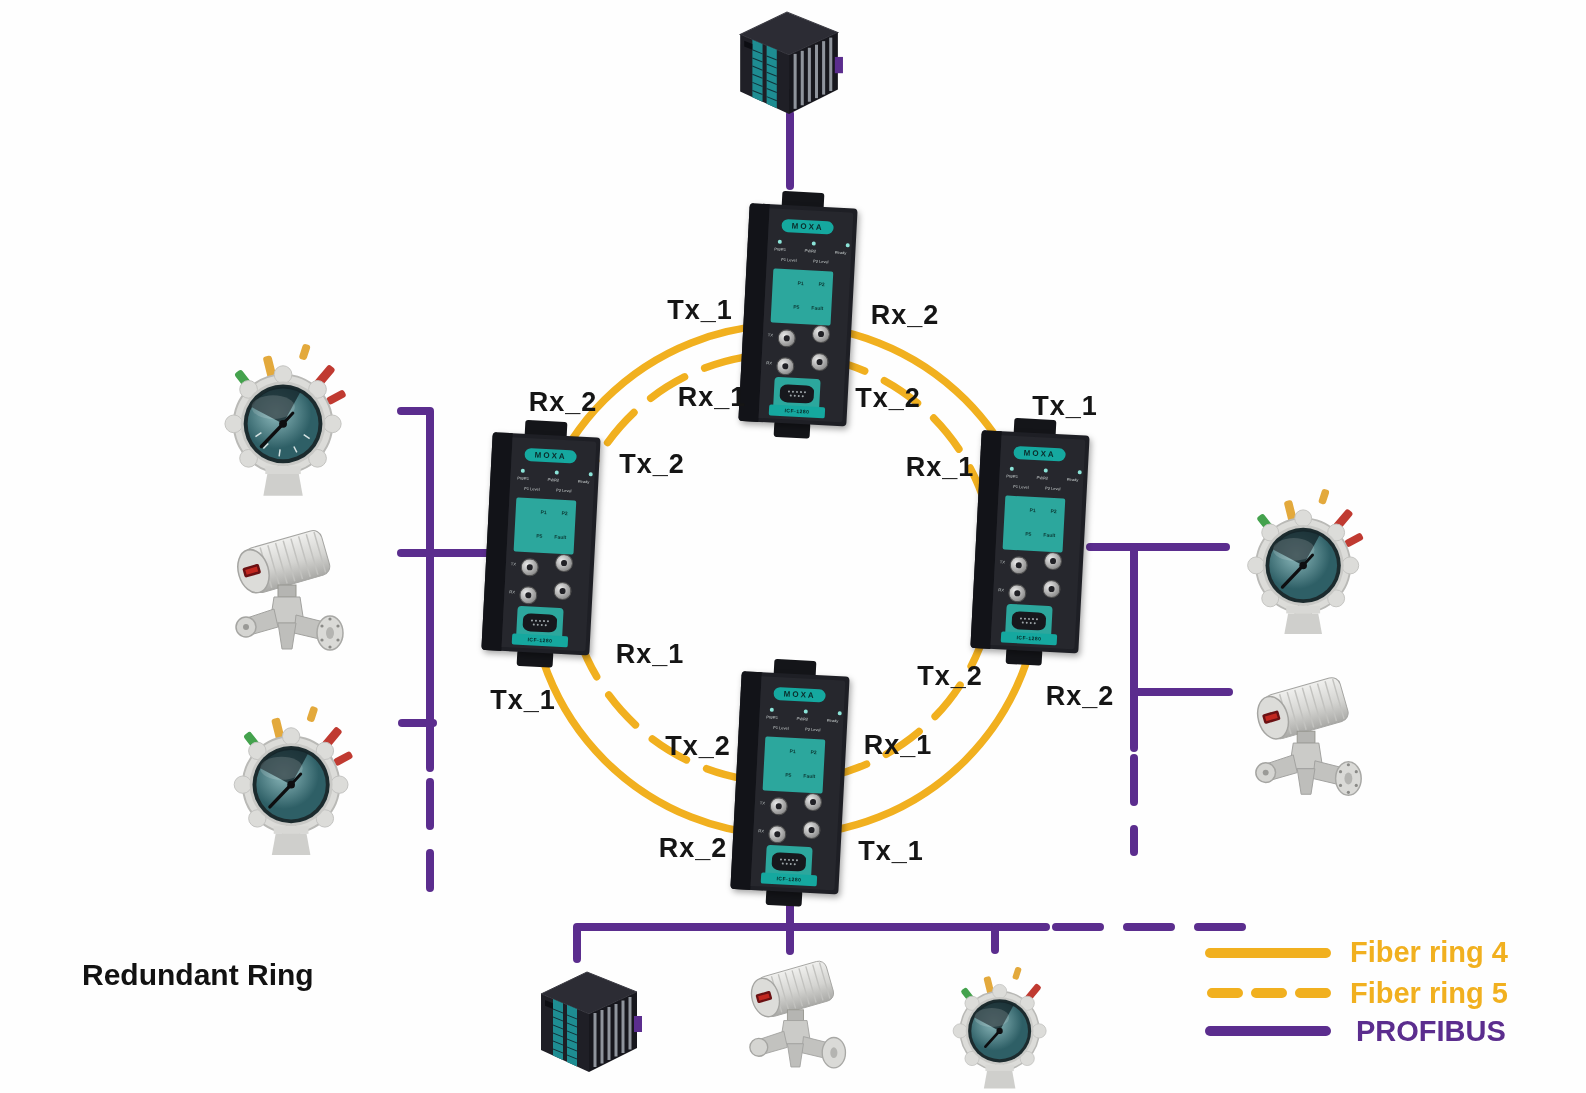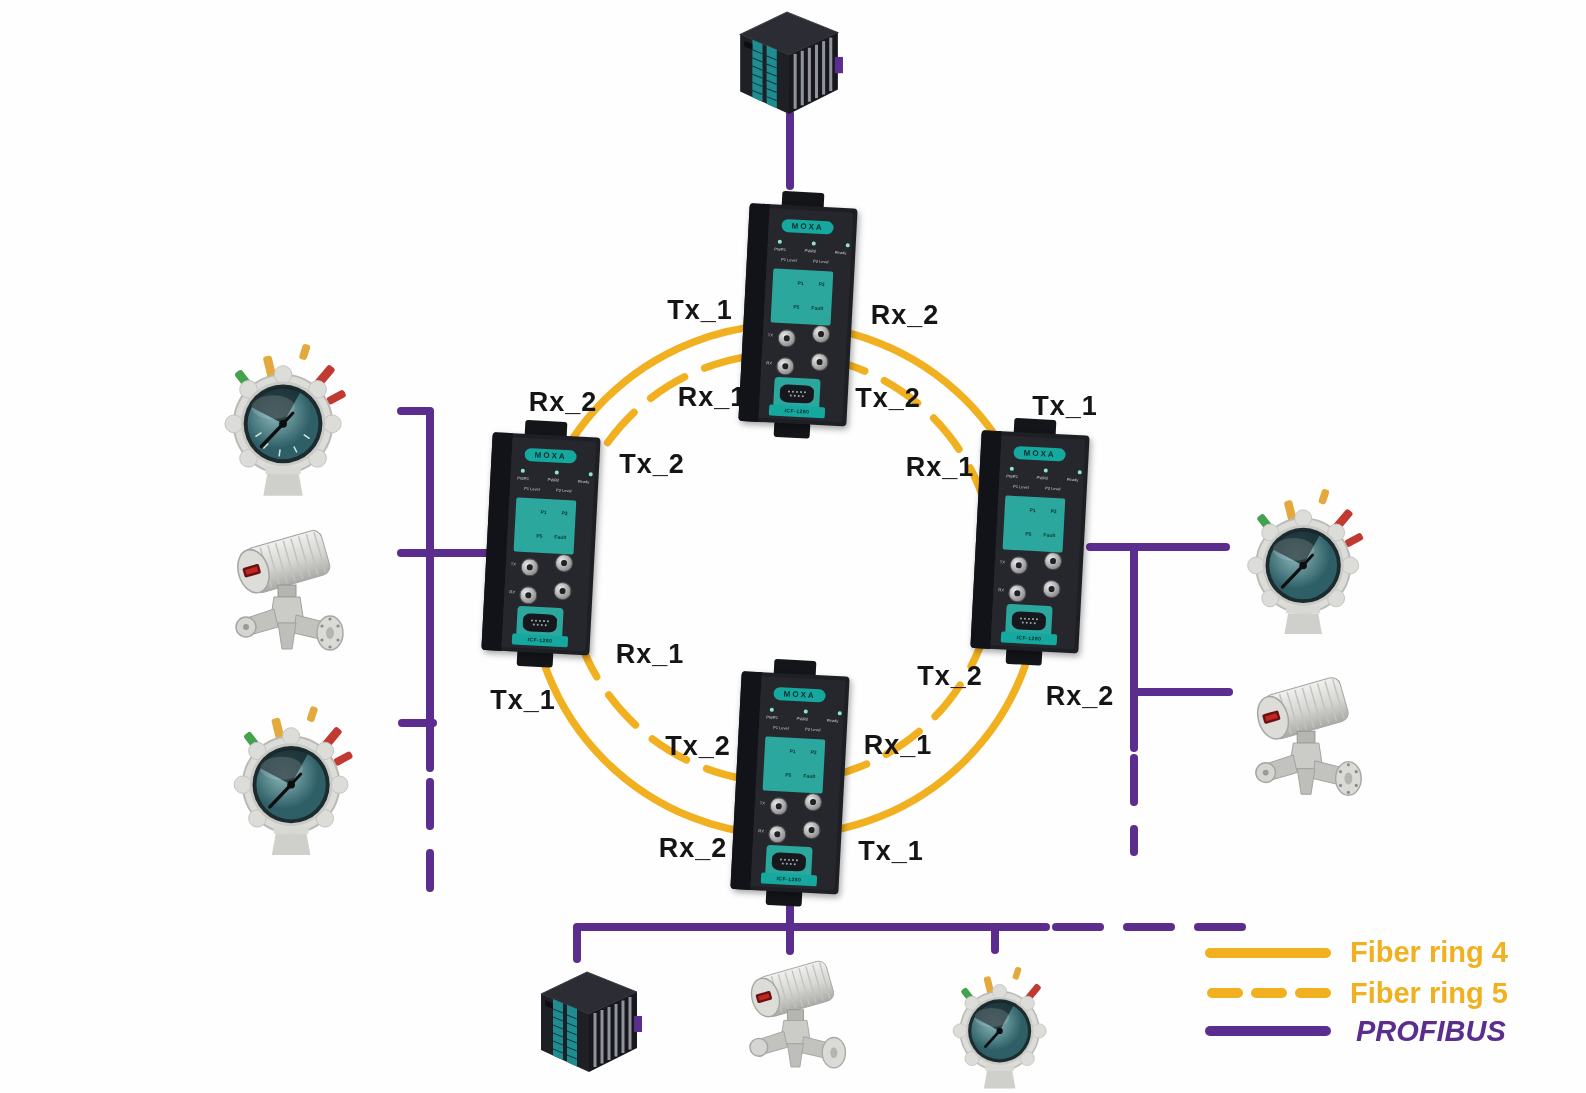--- a/index.html
+++ b/index.html
@@ -13,21 +13,21 @@
   .bus{stroke:#5B2D8E;fill:none;}
   
   .rlabel{
     position:absolute;transform:translate(-50%,-50%);
     font-size:27px;font-weight:bold;color:#151515;letter-spacing:1px;white-space:nowrap;z-index:30;
   }
   
   .title{position:absolute;left:82px;top:958px;font-size:30px;font-weight:bold;color:#121212;z-index:30;}
   .legend-label{position:absolute;font-size:29px;font-weight:bold;white-space:nowrap;z-index:30;}
   .legend-yellow{color:#F1B01F;}
-  .legend-purple{color:#5B2D8E;font-style:italic;}
+  .legend-purple{color:#5B2D8E;}
   
   .conv{position:absolute;width:126px;height:246px;transform:rotate(3deg);z-index:20;}
   .conv .clip-top{position:absolute;left:38px;top:0;width:42px;height:20px;background:#141519;border-radius:3px;}
   .conv .clip-bot{position:absolute;left:42px;bottom:0;width:36px;height:16px;background:#141519;border-radius:3px;}
   .conv .body{position:absolute;left:6px;top:14px;width:108px;height:218px;background:#1E1F25;border-radius:4px;
     box-shadow:2px 3px 6px rgba(0,0,0,.35);}
   .conv .side{position:absolute;left:0;top:0;bottom:0;width:20px;background:#121318;border-radius:4px 0 0 4px;}
   .conv .face{position:absolute;left:20px;top:4px;right:4px;bottom:4px;background:#26272D;border-radius:0 3px 3px 0;}
   .conv .badge{position:absolute;top:10px;left:13px;width:52px;height:13px;background:#15A89F;border-radius:7px;
     font-size:8px;font-weight:bold;color:#0A2C2B;text-align:center;line-height:13px;letter-spacing:2px;}
@@ -695,18 +695,19 @@
   <div class="rlabel" style="left:940px;top:467px">Rx_1</div>
   <div class="rlabel" style="left:650px;top:654px">Rx_1</div>
   <div class="rlabel" style="left:950px;top:676px">Tx_2</div>
   <div class="rlabel" style="left:523px;top:700px">Tx_1</div>
   <div class="rlabel" style="left:1080px;top:696px">Rx_2</div>
   <div class="rlabel" style="left:698px;top:746px">Tx_2</div>
   <div class="rlabel" style="left:898px;top:745px">Rx_1</div>
   <div class="rlabel" style="left:693px;top:848px">Rx_2</div>
   <div class="rlabel" style="left:891px;top:851px">Tx_1</div>
 
+  <div class="title">Redundant Ring</div>
 
   <div class="legend-label legend-yellow" style="left:1350px;top:936px">Fiber ring 4</div>
   <div class="legend-label legend-yellow" style="left:1350px;top:977px">Fiber ring 5</div>
   <div class="legend-label legend-purple" style="left:1356px;top:1015px">PROFIBUS</div>
 
 </div>
 
 </body></html>

